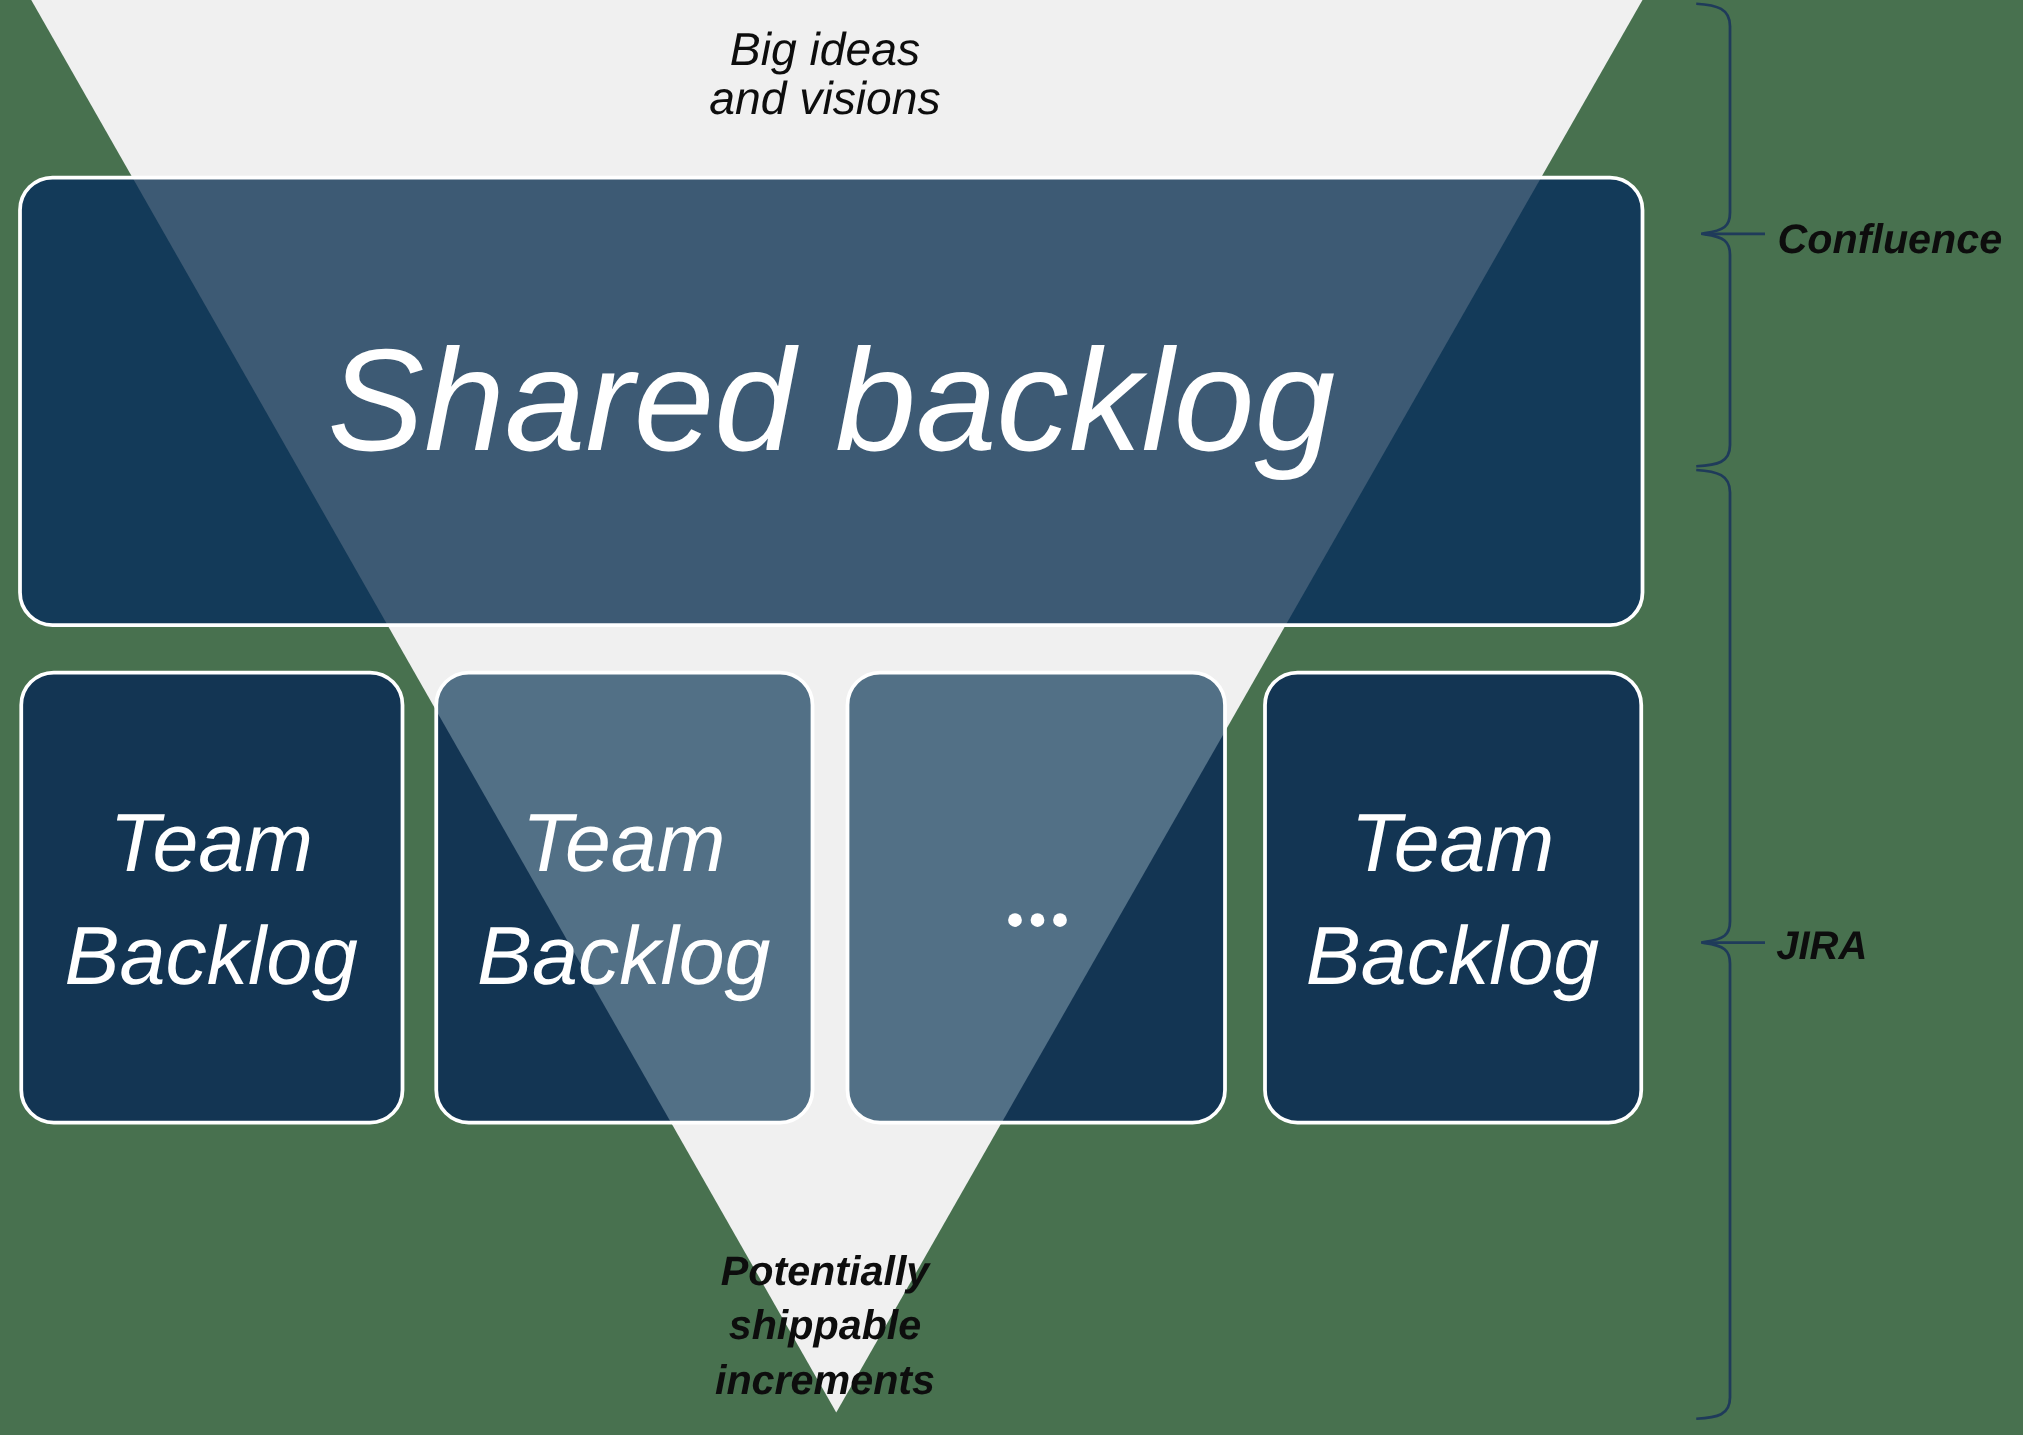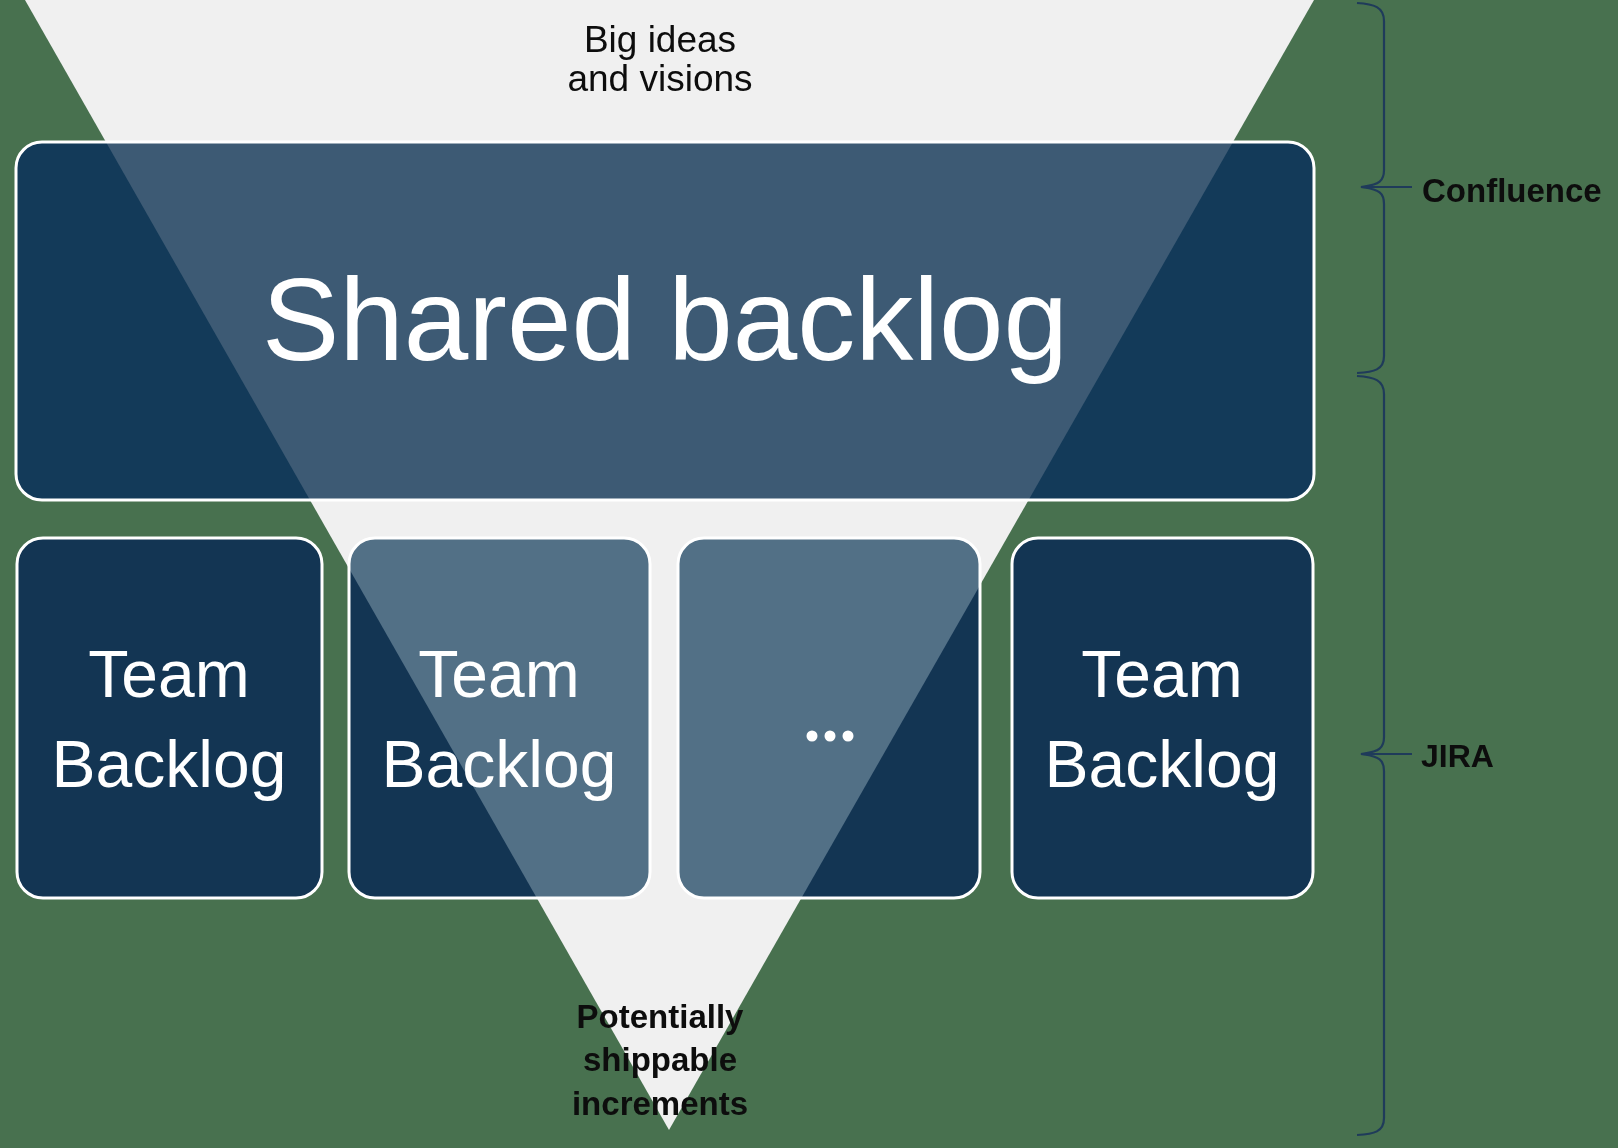--- a/index.html
+++ b/index.html
@@ -4,21 +4,21 @@
 <style>
   html, body {
     margin: 0;
     padding: 0;
     width: 1618px;
     height: 1148px;
     overflow: hidden;
     background: #48714f;
     font-family: "Liberation Sans", sans-serif;
   }
-  #stage { position: relative; width: 1618px; height: 1148px; }
+  #stage { position: relative; width: 1618px; height: 1148px; font-style: italic; }
   svg { display: block; }
 
   .caption-text {
     font-family: "Liberation Sans", sans-serif;
     font-size: 37px;
     font-weight: 400;
     fill: #0d0d0d;
   }
   .bottom-caption-text {
     font-family: "Liberation Sans", sans-serif;

